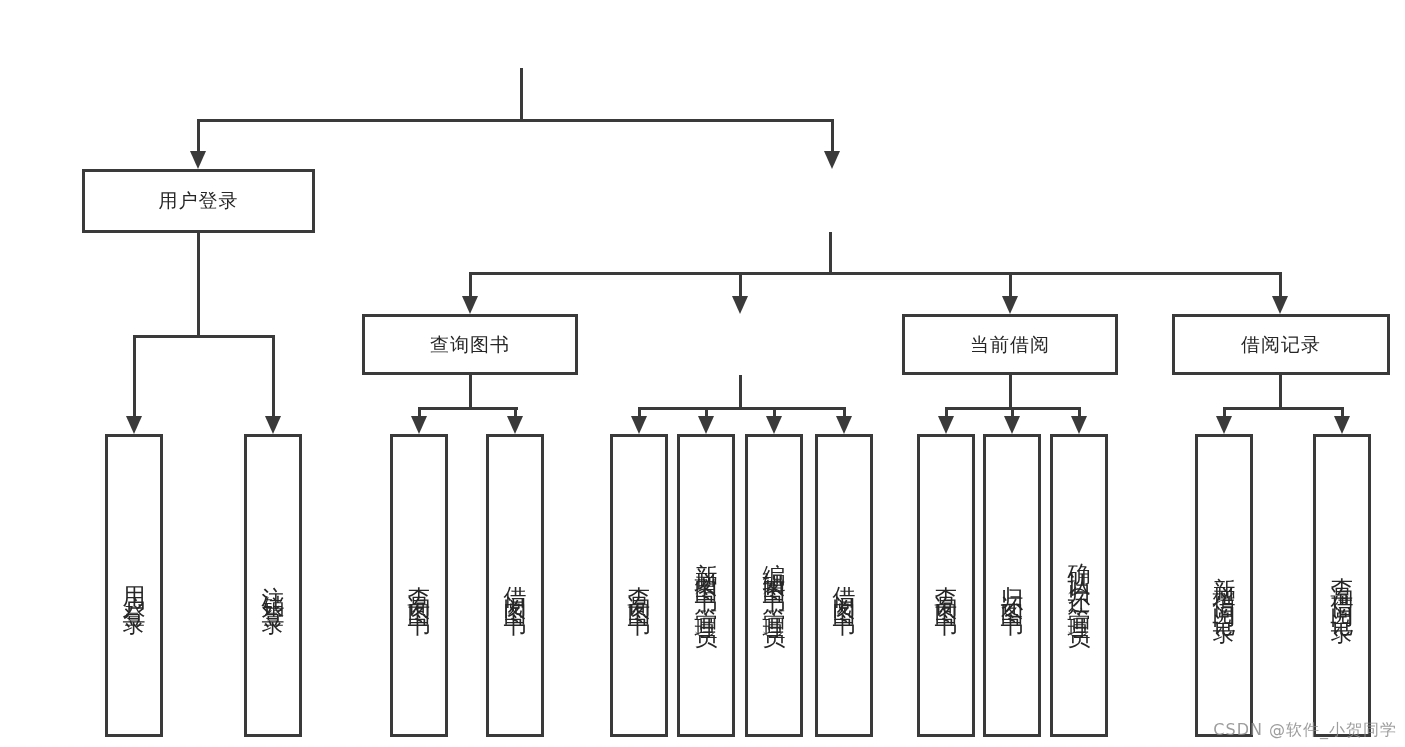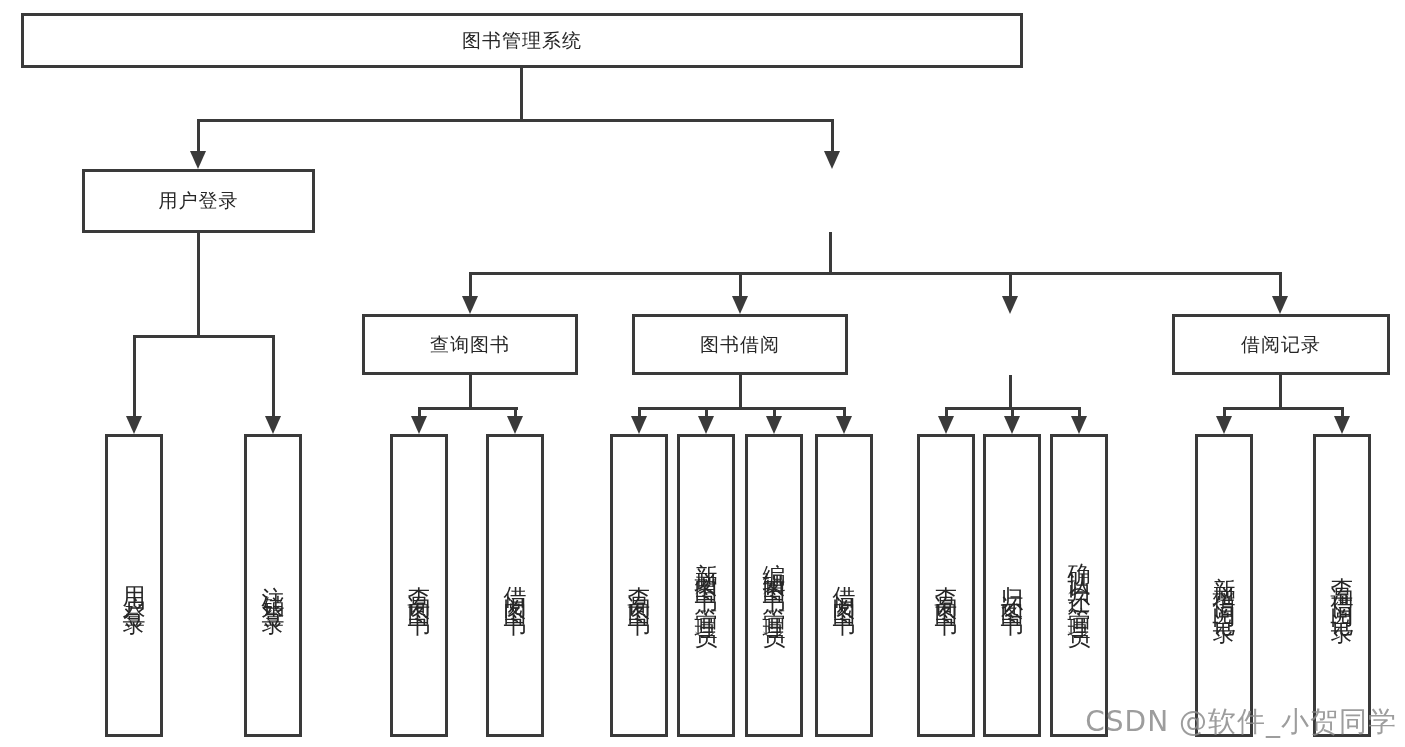--- a/index.html
+++ b/index.html
@@ -40,46 +40,43 @@
   .arr{
     position:absolute;width:0;height:0;
     border-left:8px solid transparent;
     border-right:8px solid transparent;
     border-top:18px solid var(--line);
     z-index:1;
   }
   .watermark{
     position:absolute;
     right:8px;bottom:6px;
-    font-size:28px;
+    font-size:16px;
     color:var(--wm);
     opacity:.85;
     z-index:10;
     letter-spacing:1px;
     margin-left:25px;
   }
 </style>
 </head>
 <body>
 
 <div class="canvas">
 
-  <div class="box hbox" style="left:21px;top:13px;width:1002px;height:55px">
-    <span>图书管理系统</span>
-  </div>
 
   <div class="box hbox" style="left:82px;top:169px;width:233px;height:64px">
     <span>用户登录</span>
   </div>
 
   <div class="box hbox" style="left:362px;top:314px;width:216px;height:61px">
     <span>查询图书</span>
   </div>
-  <div class="box hbox" style="left:632px;top:314px;width:216px;height:61px">
-    <span>图书借阅</span>
+  <div class="box hbox" style="left:902px;top:314px;width:216px;height:61px">
+    <span>当前借阅</span>
   </div>
   <div class="box hbox" style="left:1172px;top:314px;width:218px;height:61px">
     <span>借阅记录</span>
   </div>
 
   <div class="box leaf" style="left:105px;top:434px;width:58px;height:303px">
     <span class="vtext">用户登录</span>
   </div>
   <div class="box leaf" style="left:244px;top:434px;width:58px;height:303px">
     <span class="vtext">注销登录</span>

